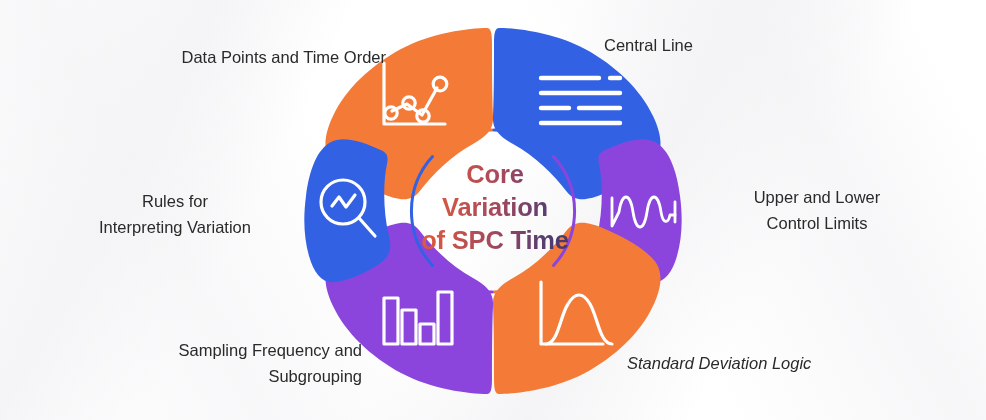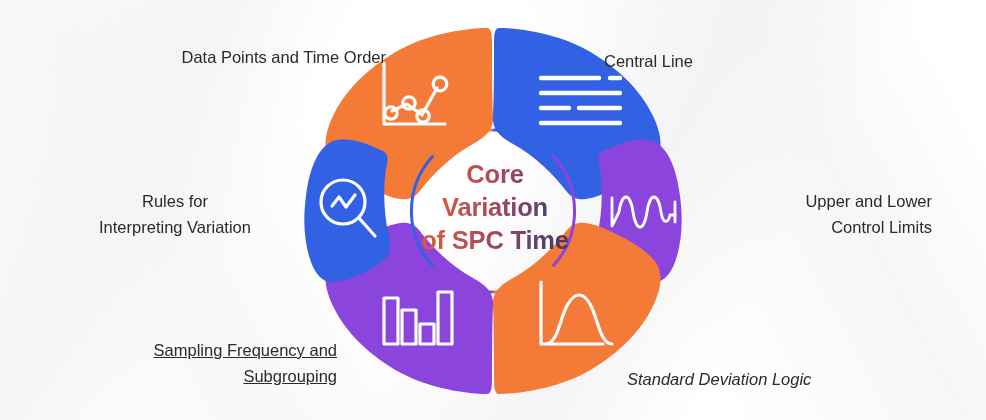--- a/index.html
+++ b/index.html
@@ -74,28 +74,28 @@
 
   
   .label {
     position: absolute;
     font-size: 16.5px;
     line-height: 26px;
     color: #2a2a2a;
     font-weight: 400;
     white-space: pre-line;
   }
-  .label.right { text-align: left; margin-top: 16px; }
+  .label.right { text-align: left; }
   .label.left  { text-align: right; }
 
   #label-data-points      { left: 146px; top: 44px;  width: 240px; text-align: right; }
   #label-central-line     { left: 604px; top: 32px;  width: 240px; text-align: left;  }
-  #label-control-limits   { left: 702px; top: 172px; width: 230px; text-align: right;  }
+  #label-control-limits   { left: 702px; top: 184px; width: 230px; text-align: center;  }
   #label-std-dev          { left: 627px; top: 350px; width: 260px; text-align: left; font-style: italic;  }
-  #label-sampling         { left: 92px; top: 337px; width: 245px; text-align: right; text-decoration: underline; }
+  #label-sampling         { left: 117px; top: 337px; width: 245px; text-align: right; }
   #label-rules            { left: 60px;  top: 188px; width: 230px; text-align: center; }
 </style>
 </head>
 <body>
 
 <div id="stage">
 
   <div id="wheel">
     <svg width="420" height="390" viewBox="0 0 420 390" xmlns="http://www.w3.org/2000/svg">
 

